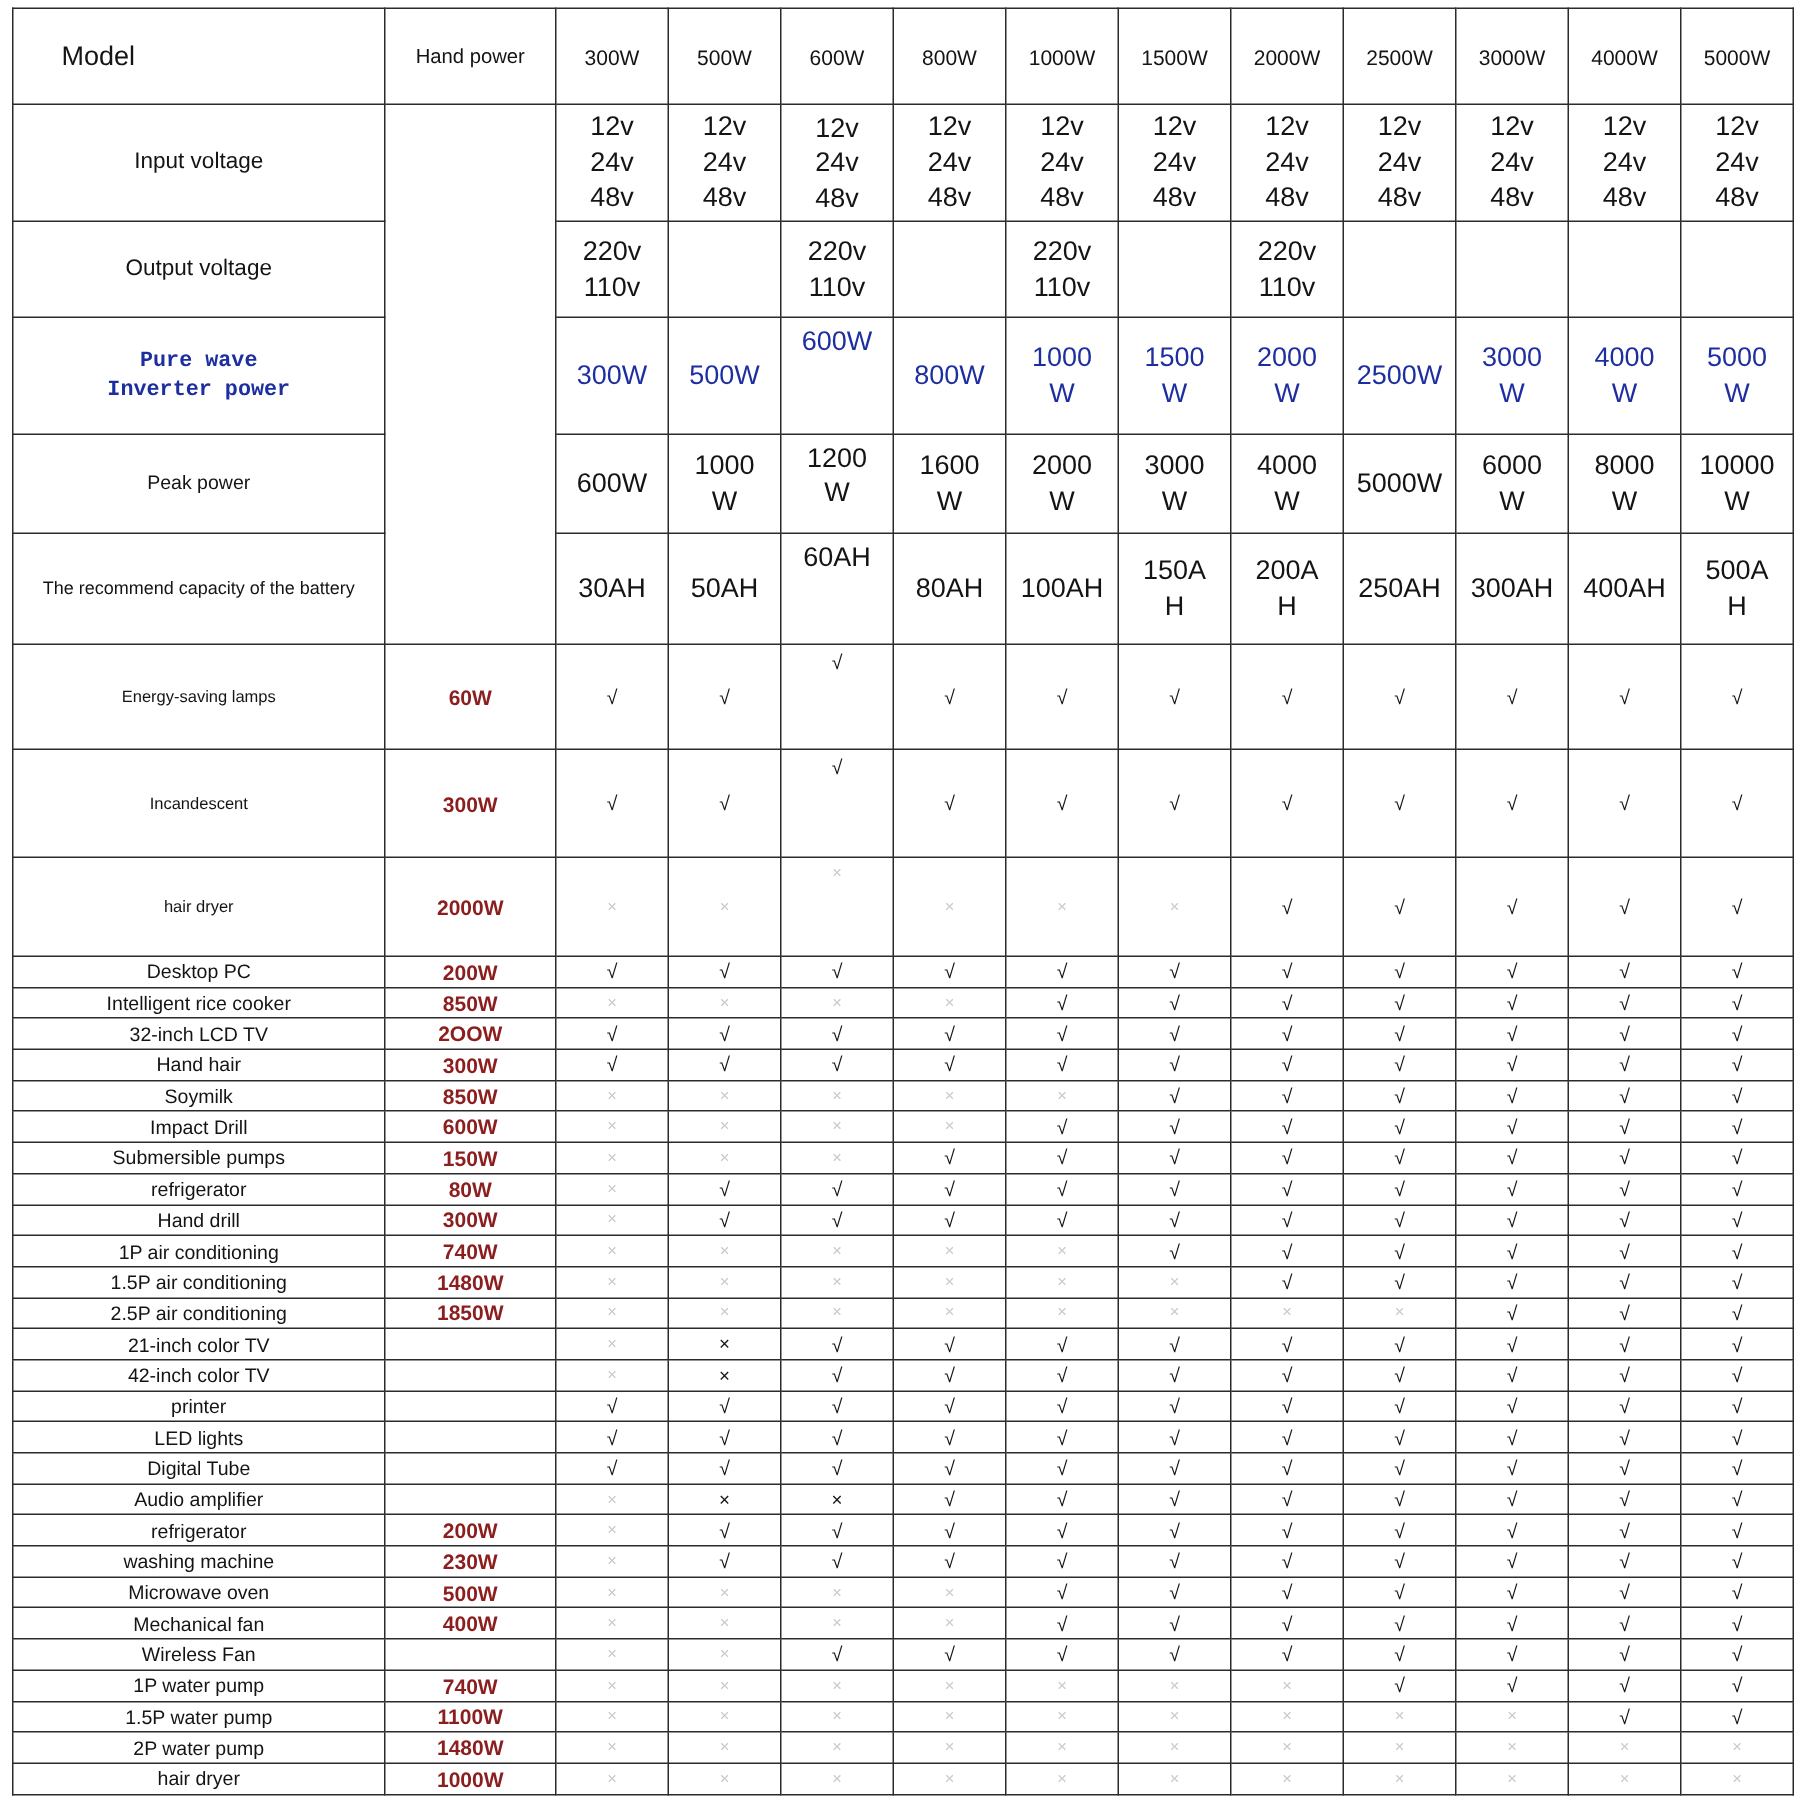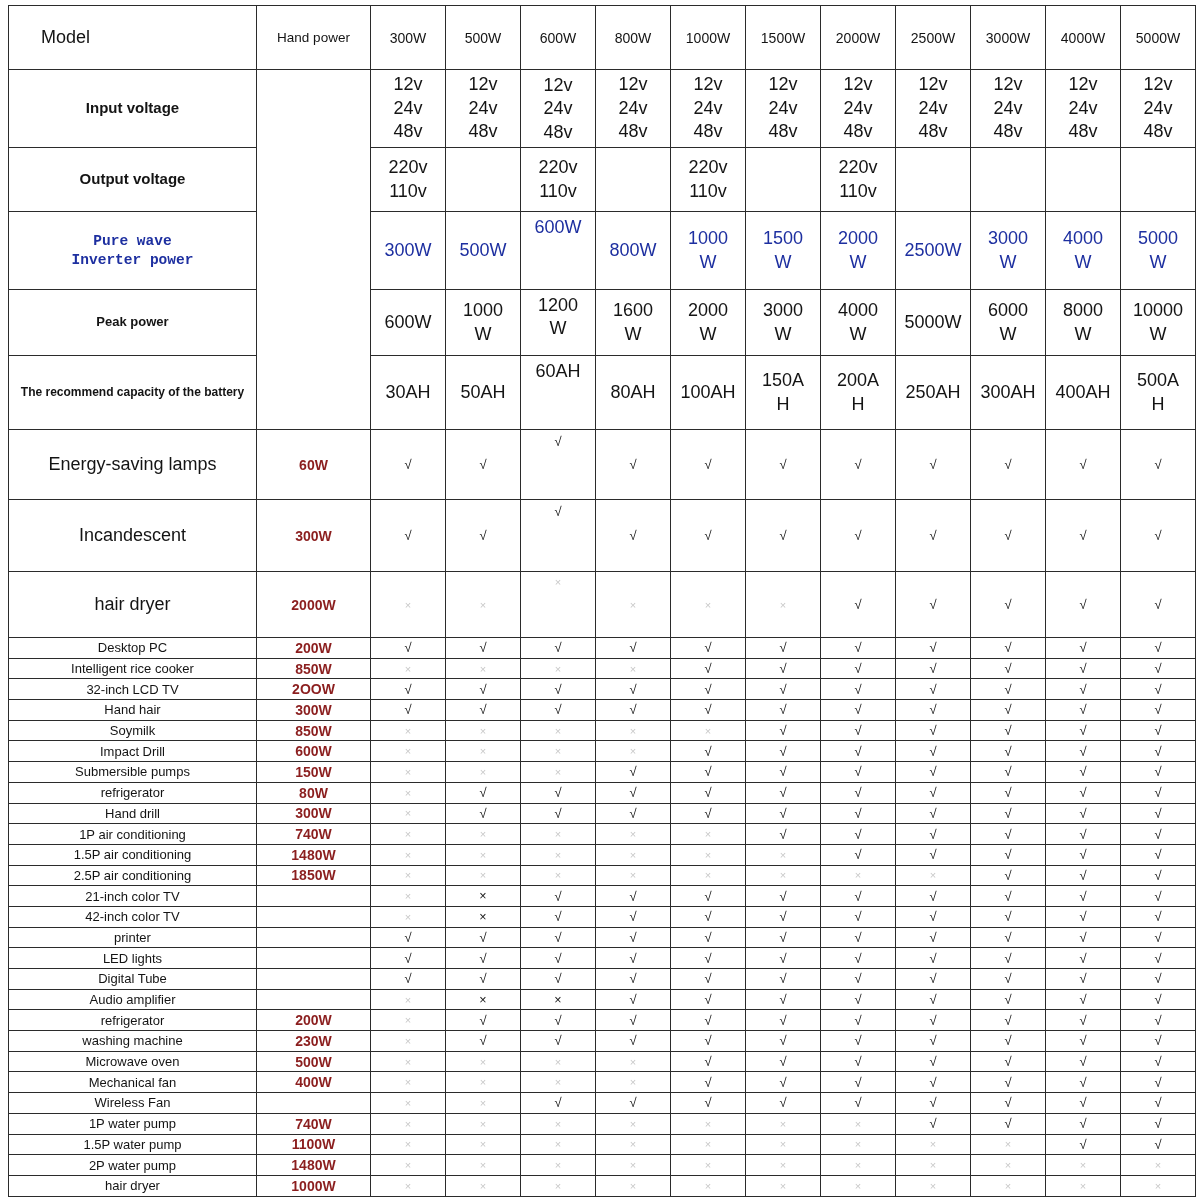--- a/index.html
+++ b/index.html
@@ -10,33 +10,33 @@
   th,td{border:1px solid var(--bd,#2b2b2b);text-align:center;vertical-align:middle;padding:0;font-weight:400;overflow:hidden;}
   .r-header{height:64px;}
   .hdr-model{text-align:left;padding-left:32px;font-size:18px;}
   .hdr-load{font-size:13.5px;}
   .hdr-col{font-size:14px;}
   .r-spec-0{height:78px;}
   .r-spec-1{height:64px;}
   .r-spec-2{height:78px;}
   .r-spec-3{height:66px;}
   .r-spec-4{height:74px;}
-  .spec-label{font-size:15px;white-space:pre-line;line-height:1.25;font-weight:bold;}
+  .spec-label{font-size:15px;white-space:pre-line;line-height:1.25;}
   .r-spec-3 .spec-label{font-size:13px;}
   .r-spec-4 .spec-label{font-size:12px;padding:0 6px;}
   .spec-val{font-size:18px;white-space:pre-line;line-height:1.3;}
   .accent-blue .spec-label{color:var(--blue,#1d2fa0);font-weight:700;font-size:14.5px;font-family:Liberation Mono, monospace;}
   .accent-blue .spec-val{color:var(--blue,#1d2fa0);}
   .raised{vertical-align:top;padding-top:4px;}
   .tall-0{height:70px;}
   .tall-1{height:72px;}
   .tall-2{height:66px;}
   .short{height:20.7px;}
   .app-label{font-size:13px;}
-  .tall .app-label{font-size:18px;}
+  .tall .app-label{font-size:11px;}
   .load-val{color:var(--red,#8b1e1e);font-weight:700;font-size:14px;text-align:center;}
   .load-merged{background:#fff;}
   .mk-c{font-size:13px;color:var(--dark,#141414);}
   .mk-x{font-size:11px;color:var(--greyx,#c8c8c8);}
   .mk-X{font-size:12.5px;color:var(--dark,#141414);}
 </style>
 </head>
 <body>
 
 <div class="page">

